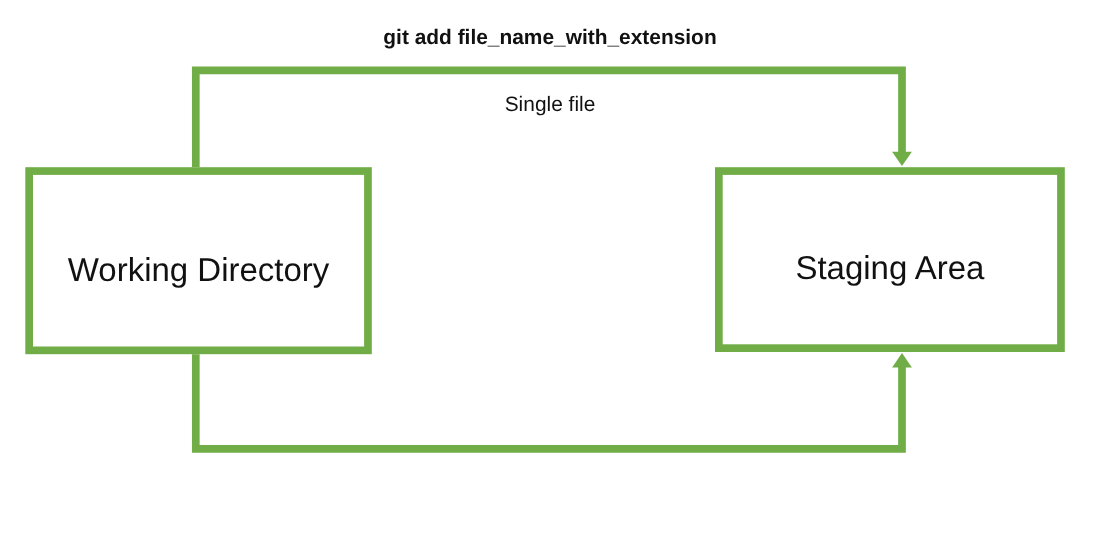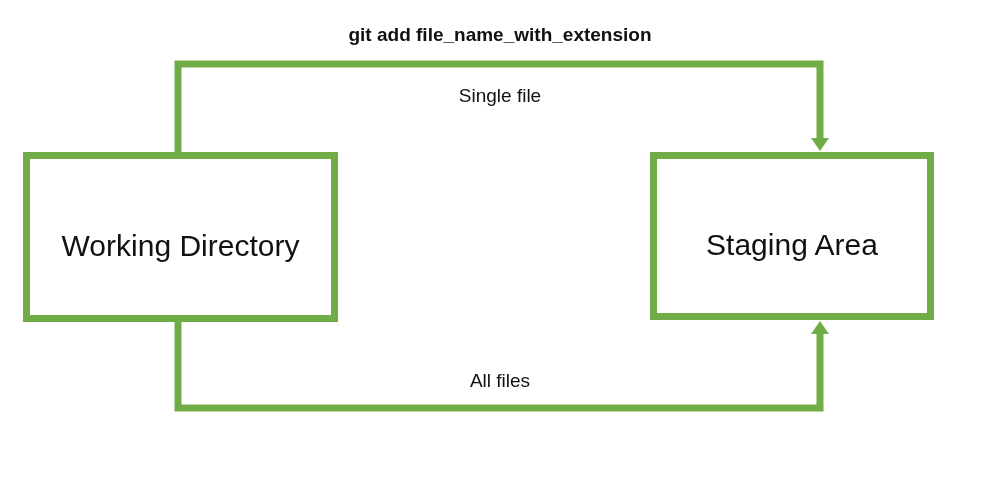--- a/index.html
+++ b/index.html
@@ -43,21 +43,21 @@
   }
   .node-left {
     left: 23px;
     top: 152px;
     width: 315px;
     height: 170px;
   }
   .node-right {
     left: 650px;
     top: 152px;
-    width: 284px;
+    width: 318px;
     height: 168px;
   }
   .node-label {
     font-size: 30px;
     letter-spacing: 0px;
     white-space: nowrap;
     margin-top: 17px;
   }
   .flow-label {
     position: absolute;
@@ -94,16 +94,15 @@
   <div class="flow-label command command-top">git add file_name_with_extension</div>
 
   <div class="node node-left">
     <span class="node-label">Working Directory</span>
   </div>
 
   <div class="node node-right">
     <span class="node-label">Staging Area</span>
   </div>
 
-  <div class="flow-label plain-bottom">All files</div>
 
 
 </div>
 
 </body></html>

